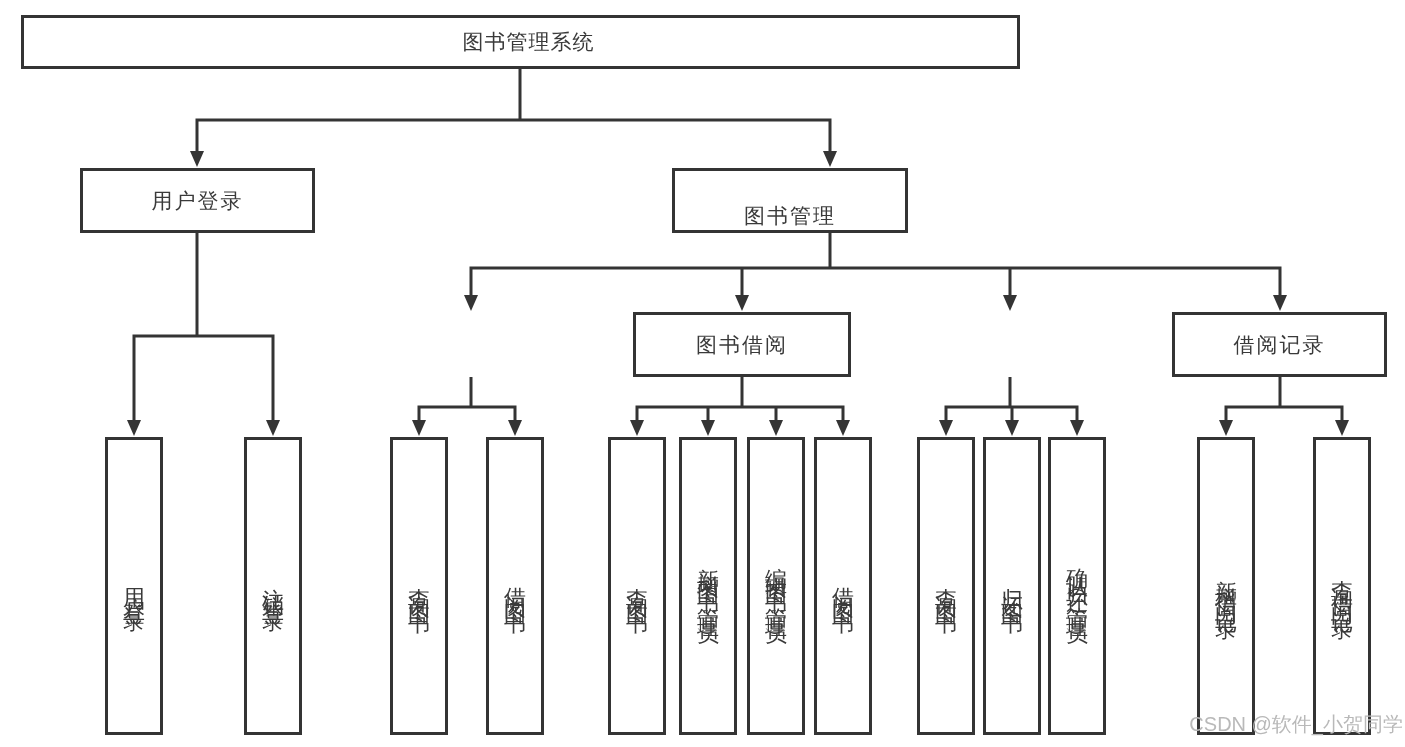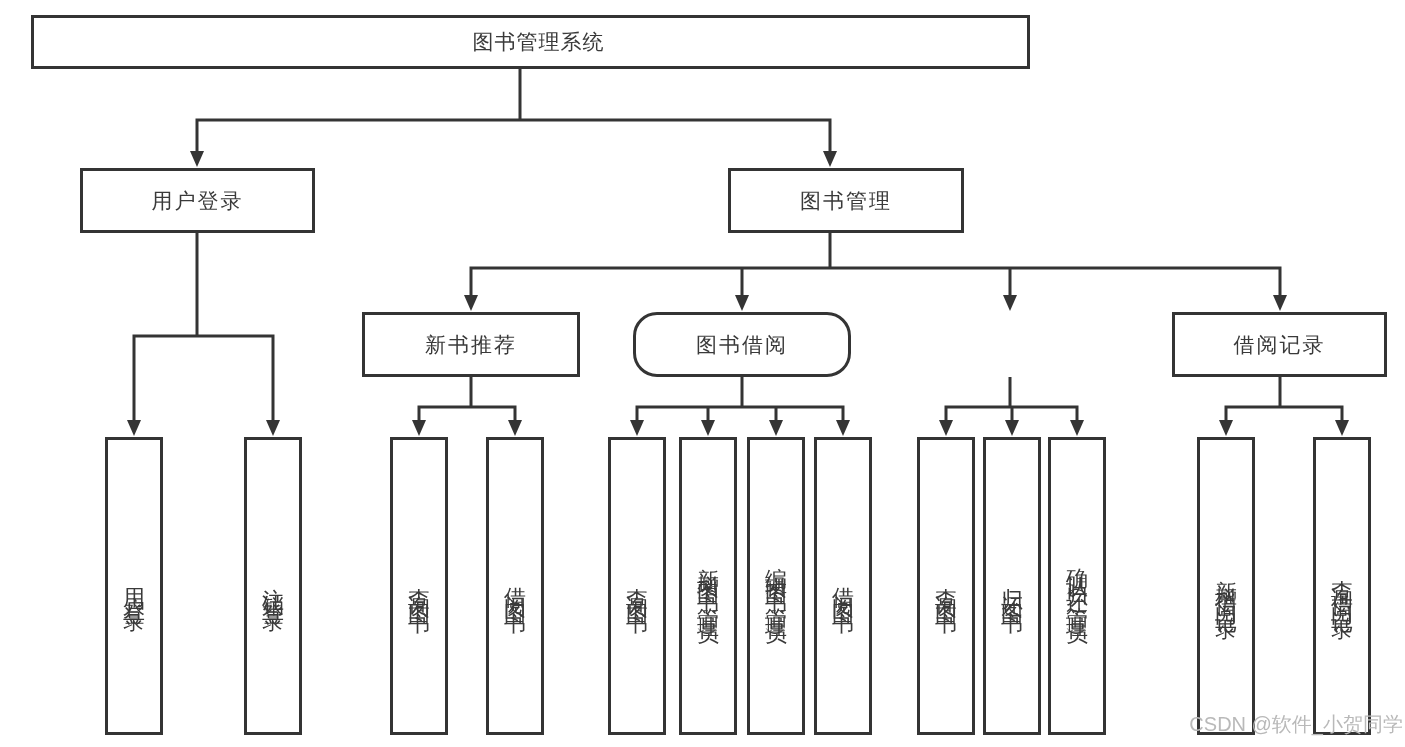--- a/index.html
+++ b/index.html
@@ -37,27 +37,27 @@
   .node {
     position: absolute;
     border: 3px solid var(--line);
     background: var(--background);
     display: flex;
     align-items: center;
     justify-content: center;
     text-align: center;
     color: var(--text);
   }
-  .node-root   { left: 31px;  top: 15px;  width: 999px; height: 54px; font-size: 21px; letter-spacing: 1px; padding-left: 16px; }
+  .node-root   { left: 21px;  top: 15px;  width: 999px; height: 54px; font-size: 21px; letter-spacing: 1px; padding-left: 16px; }
   .node-l2     { top: 168px; height: 65px; font-size: 21px; letter-spacing: 2px; }
   .node-l2-a   { left: 80px;  width: 235px; }
-  .node-l2-b   { left: 728px; width: 236px; }
+  .node-l2-b   { left: 672px; width: 236px; align-items: flex-end; }
   .node-l3     { top: 312px; height: 65px; font-size: 21px; letter-spacing: 2px; }
   .node-l3-a   { left: 362px;  width: 218px; }
-  .node-l3-b   { left: 633px;  width: 218px; border-radius: 24px; }
+  .node-l3-b   { left: 633px;  width: 218px; }
   .node-l3-c   { left: 902px;  width: 216px; }
   .node-l3-d   { left: 1172px; width: 215px; }
   .leaf {
     top: 437px;
     height: 298px;
     width: 58px;
     writing-mode: vertical-rl;
     text-orientation: mixed;
     font-size: 22px;
     letter-spacing: 8px;
@@ -122,23 +122,20 @@
     <span>图书管理系统</span>
   </div>
 
   <div class="node node-l2 node-l2-a">
     <span>用户登录</span>
   </div>
   <div class="node node-l2 node-l2-b">
     <span>图书管理</span>
   </div>
 
-  <div class="node node-l3 node-l3-a">
-    <span>新书推荐</span>
-  </div>
   <div class="node node-l3 node-l3-b">
     <span>图书借阅</span>
   </div>
   <div class="node node-l3 node-l3-d">
     <span>借阅记录</span>
   </div>
 
   <div class="node leaf leaf-1">用户登录</div>
   <div class="node leaf leaf-2">注销登录</div>
   <div class="node leaf leaf-3">查询图书</div>

